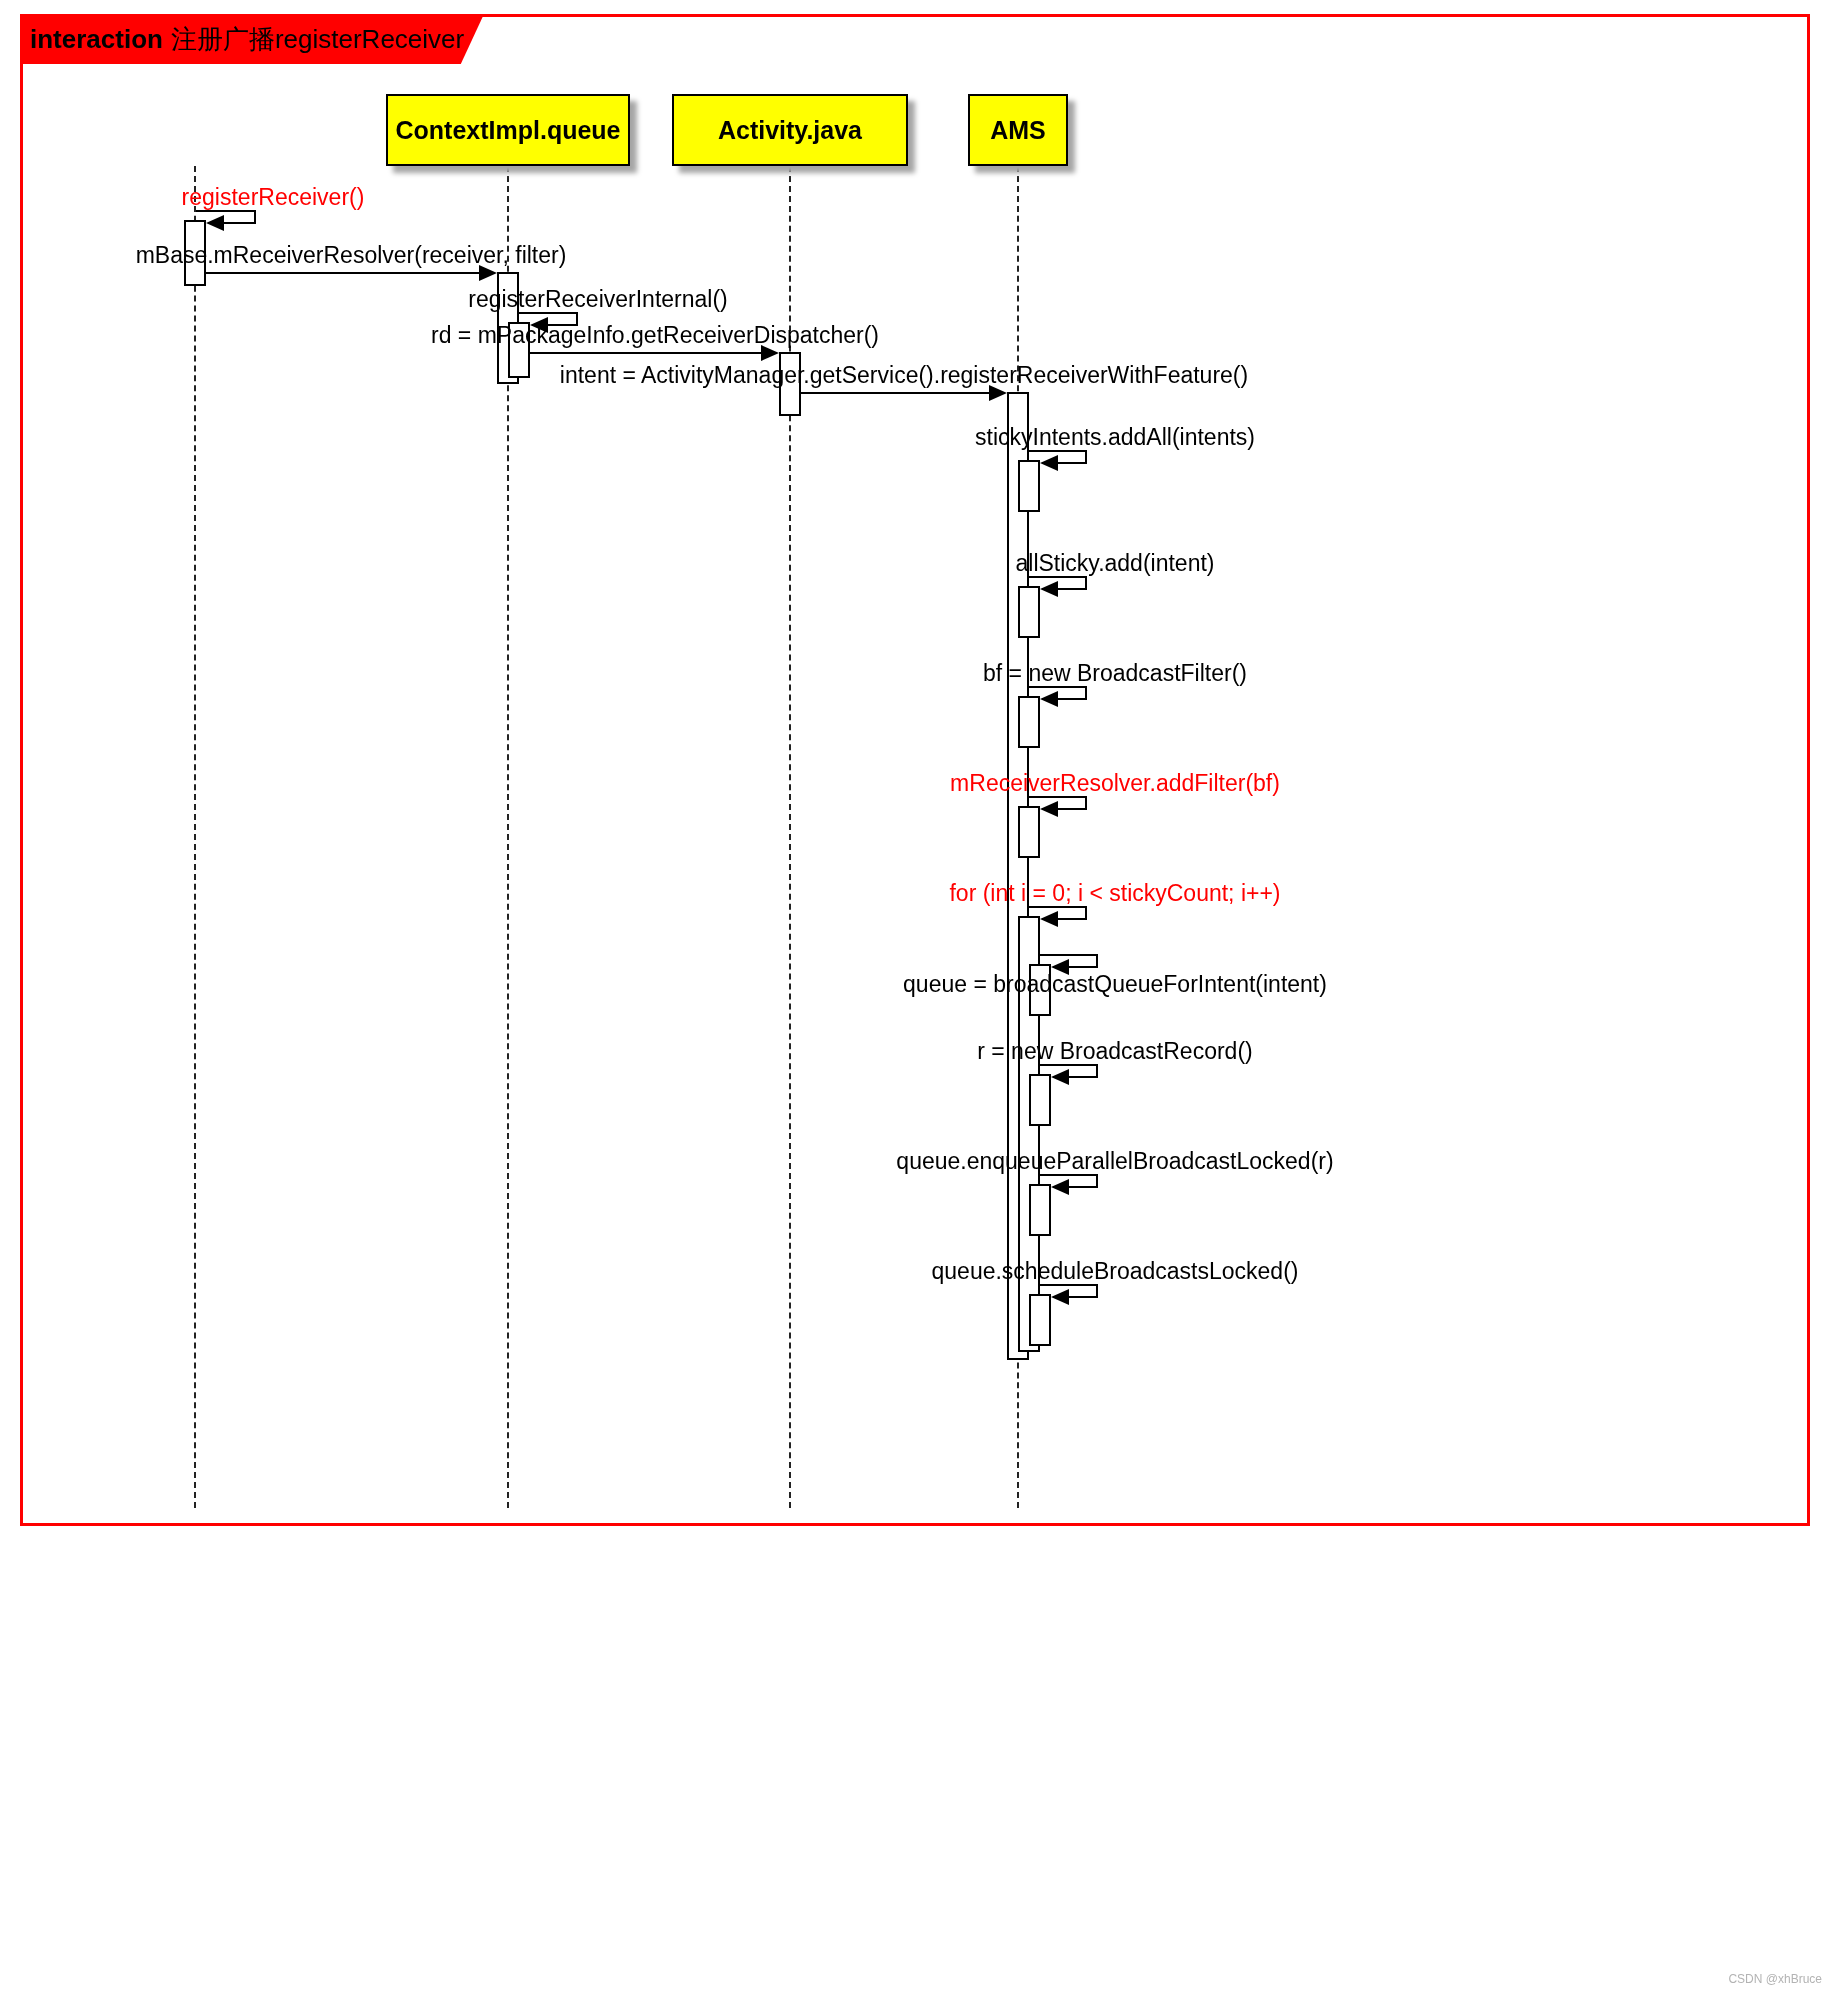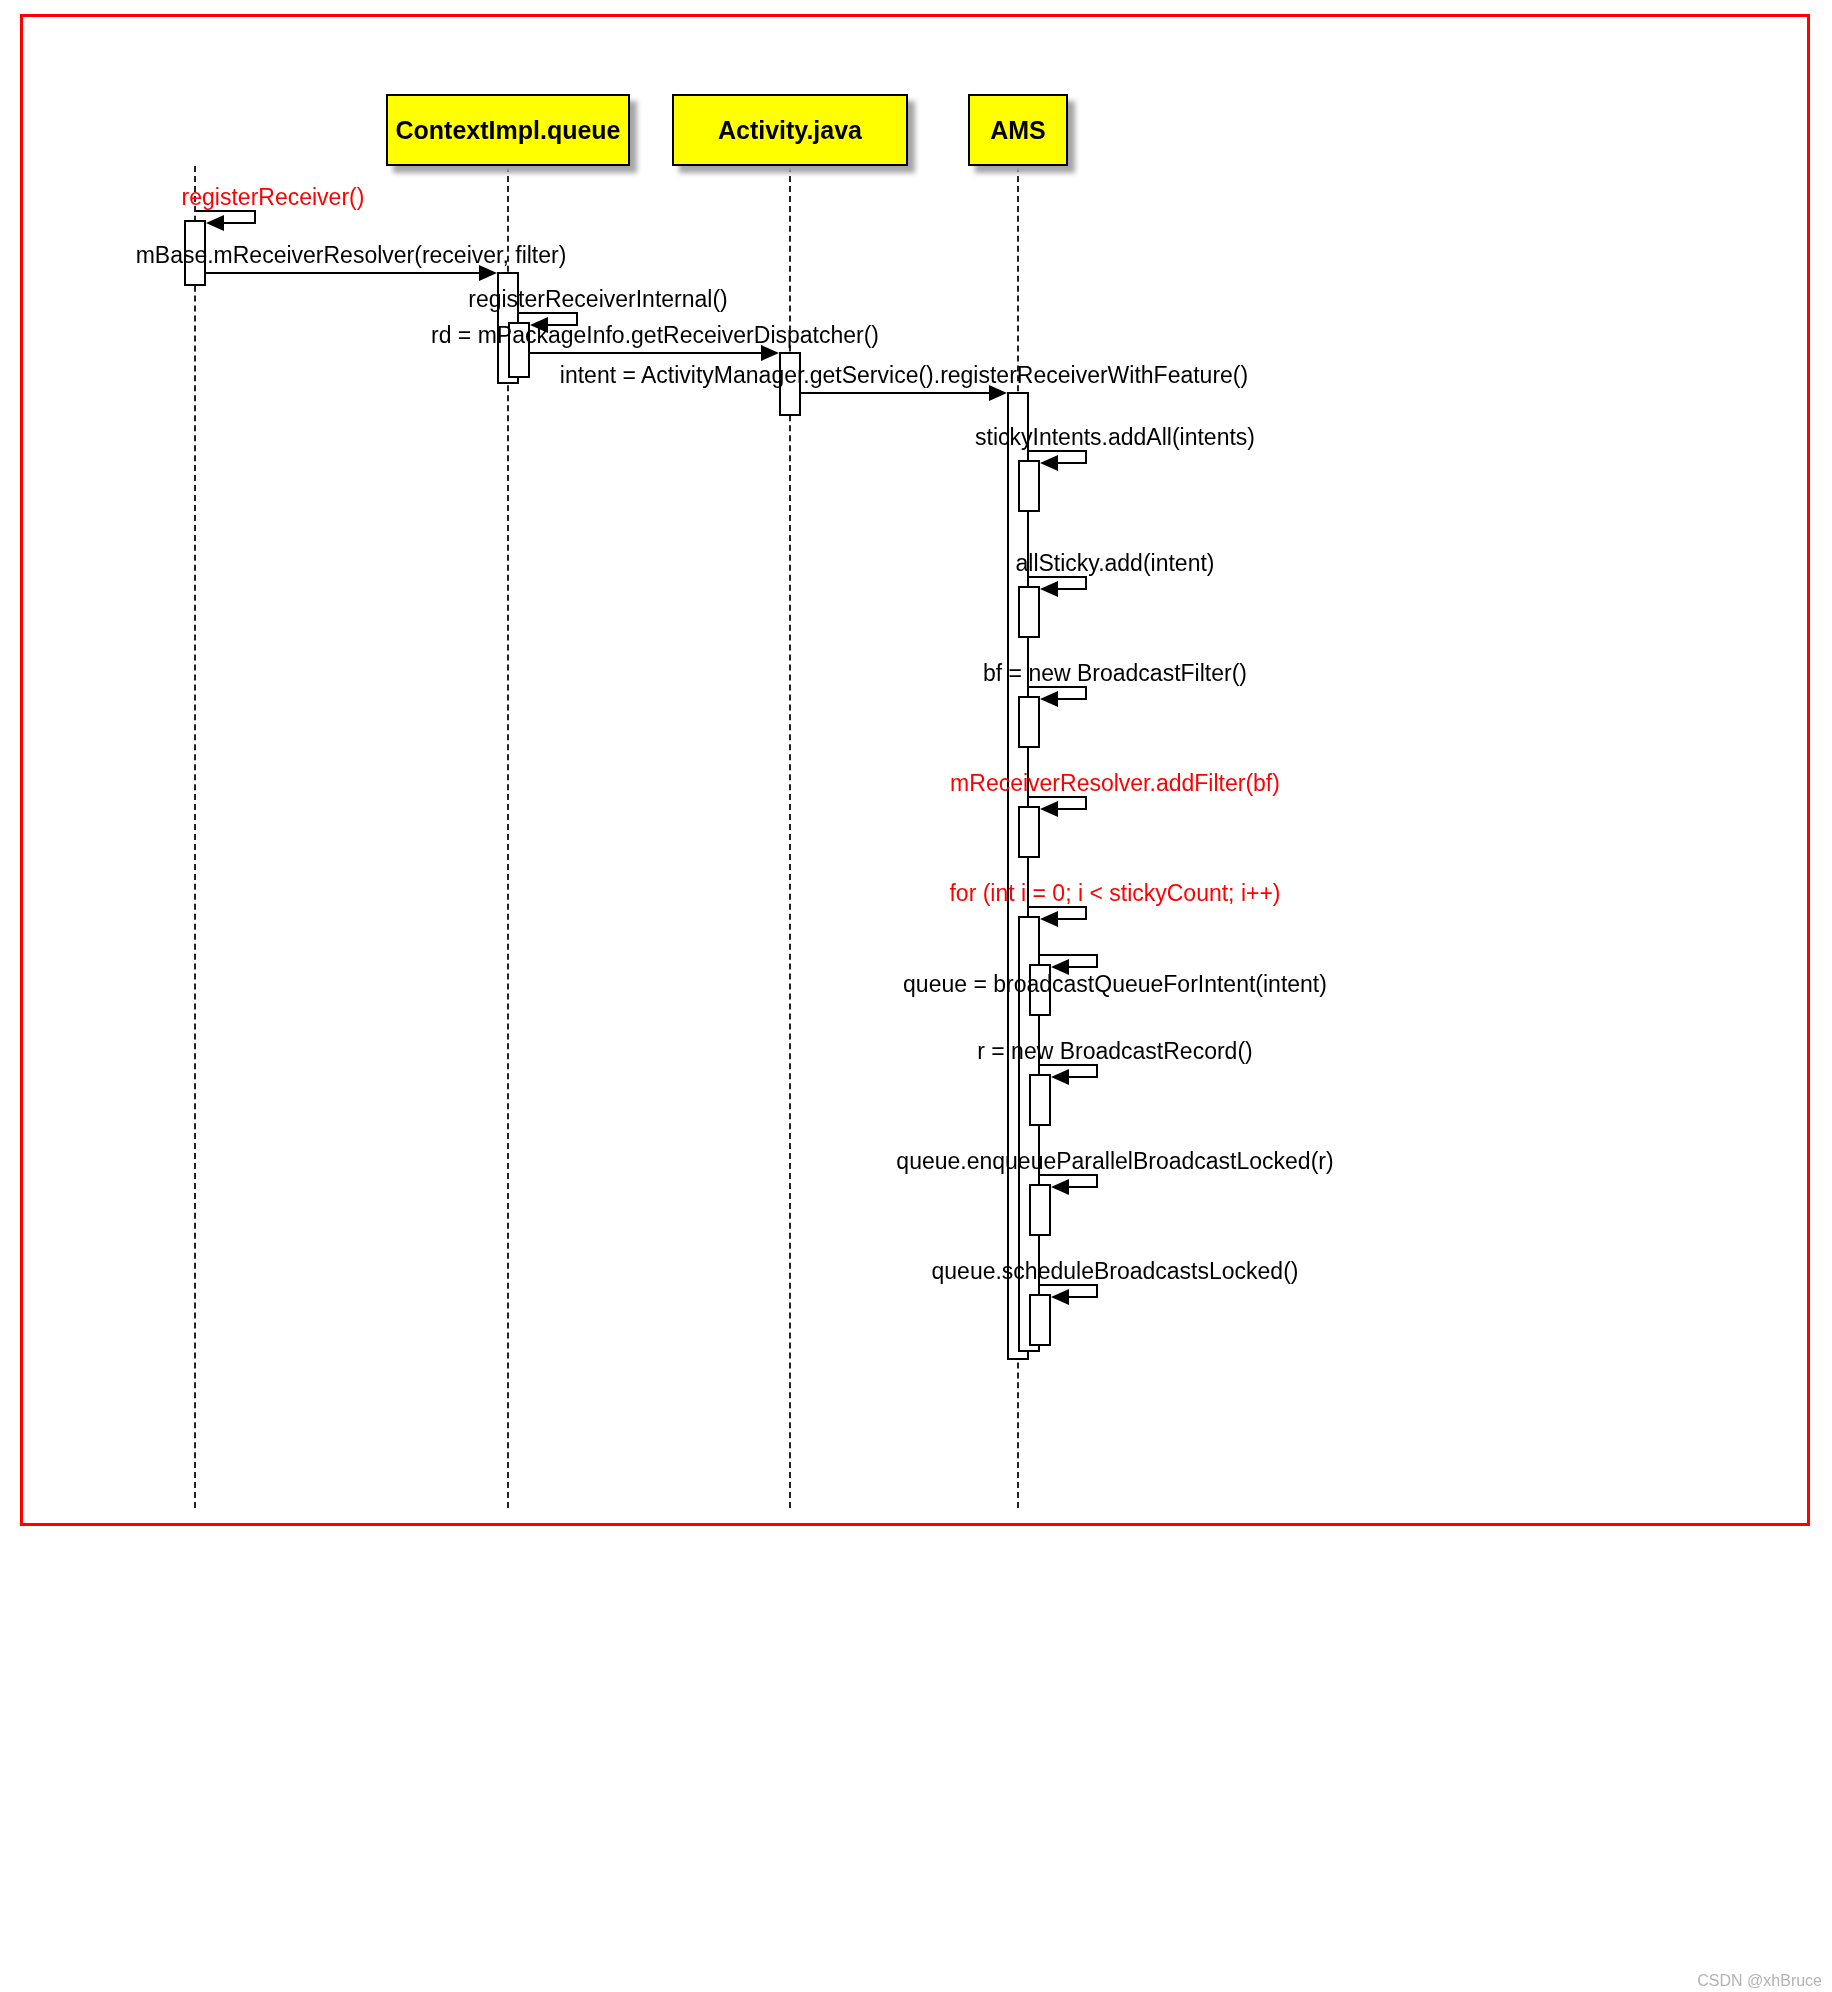--- a/index.html
+++ b/index.html
@@ -32,21 +32,21 @@
         white-space:nowrap; color:#000; }
   .red { color:#FF0000; }
 
   .pbox { position:absolute; top:94px; height:72px; background:#FFFF00;
           border:2px solid #000; box-sizing:border-box; display:flex;
           flex-direction:column; align-items:center; justify-content:center;
           box-shadow:7px 7px 5px #a6a6a6; font-size:25px; color:#000; line-height:30px; }
   .pname { font-weight:bold; }
   .stereo { font-weight:normal; }
 
-  .wm { position:absolute; right:10px; top:1972px; font-size:16px; color:#b3b3b3; }
+  .wm { position:absolute; right:10px; top:1972px; font-size:12px; color:#b3b3b3; }
 </style>
 </head>
 <body>
 
 <div class="canvas">
 
   <div class="frame"></div>
 
   <div class="life" style="left:194px; top:166px; height:1342px;"></div>
   <div class="life" style="left:507px; top:166px; height:1342px;"></div>
@@ -149,16 +149,20 @@
   <div class="pbox" style="left:386px; width:244px;">
     <span class="pname">ContextImpl.queue</span>
   </div>
   <div class="pbox" style="left:672px; width:236px;">
     <span class="pname">Activity.java</span>
   </div>
   <div class="pbox" style="left:968px; width:100px;justify-content:center;">
     <span class="pname">AMS</span>
   </div>
 
+  <div class="ttab">
+    <span class="tkw">interaction</span>
+    <span>注册广播registerReceiver</span>
+  </div>
 
   <div class="wm">CSDN @xhBruce</div>
 
 </div>
 
 </body></html>

